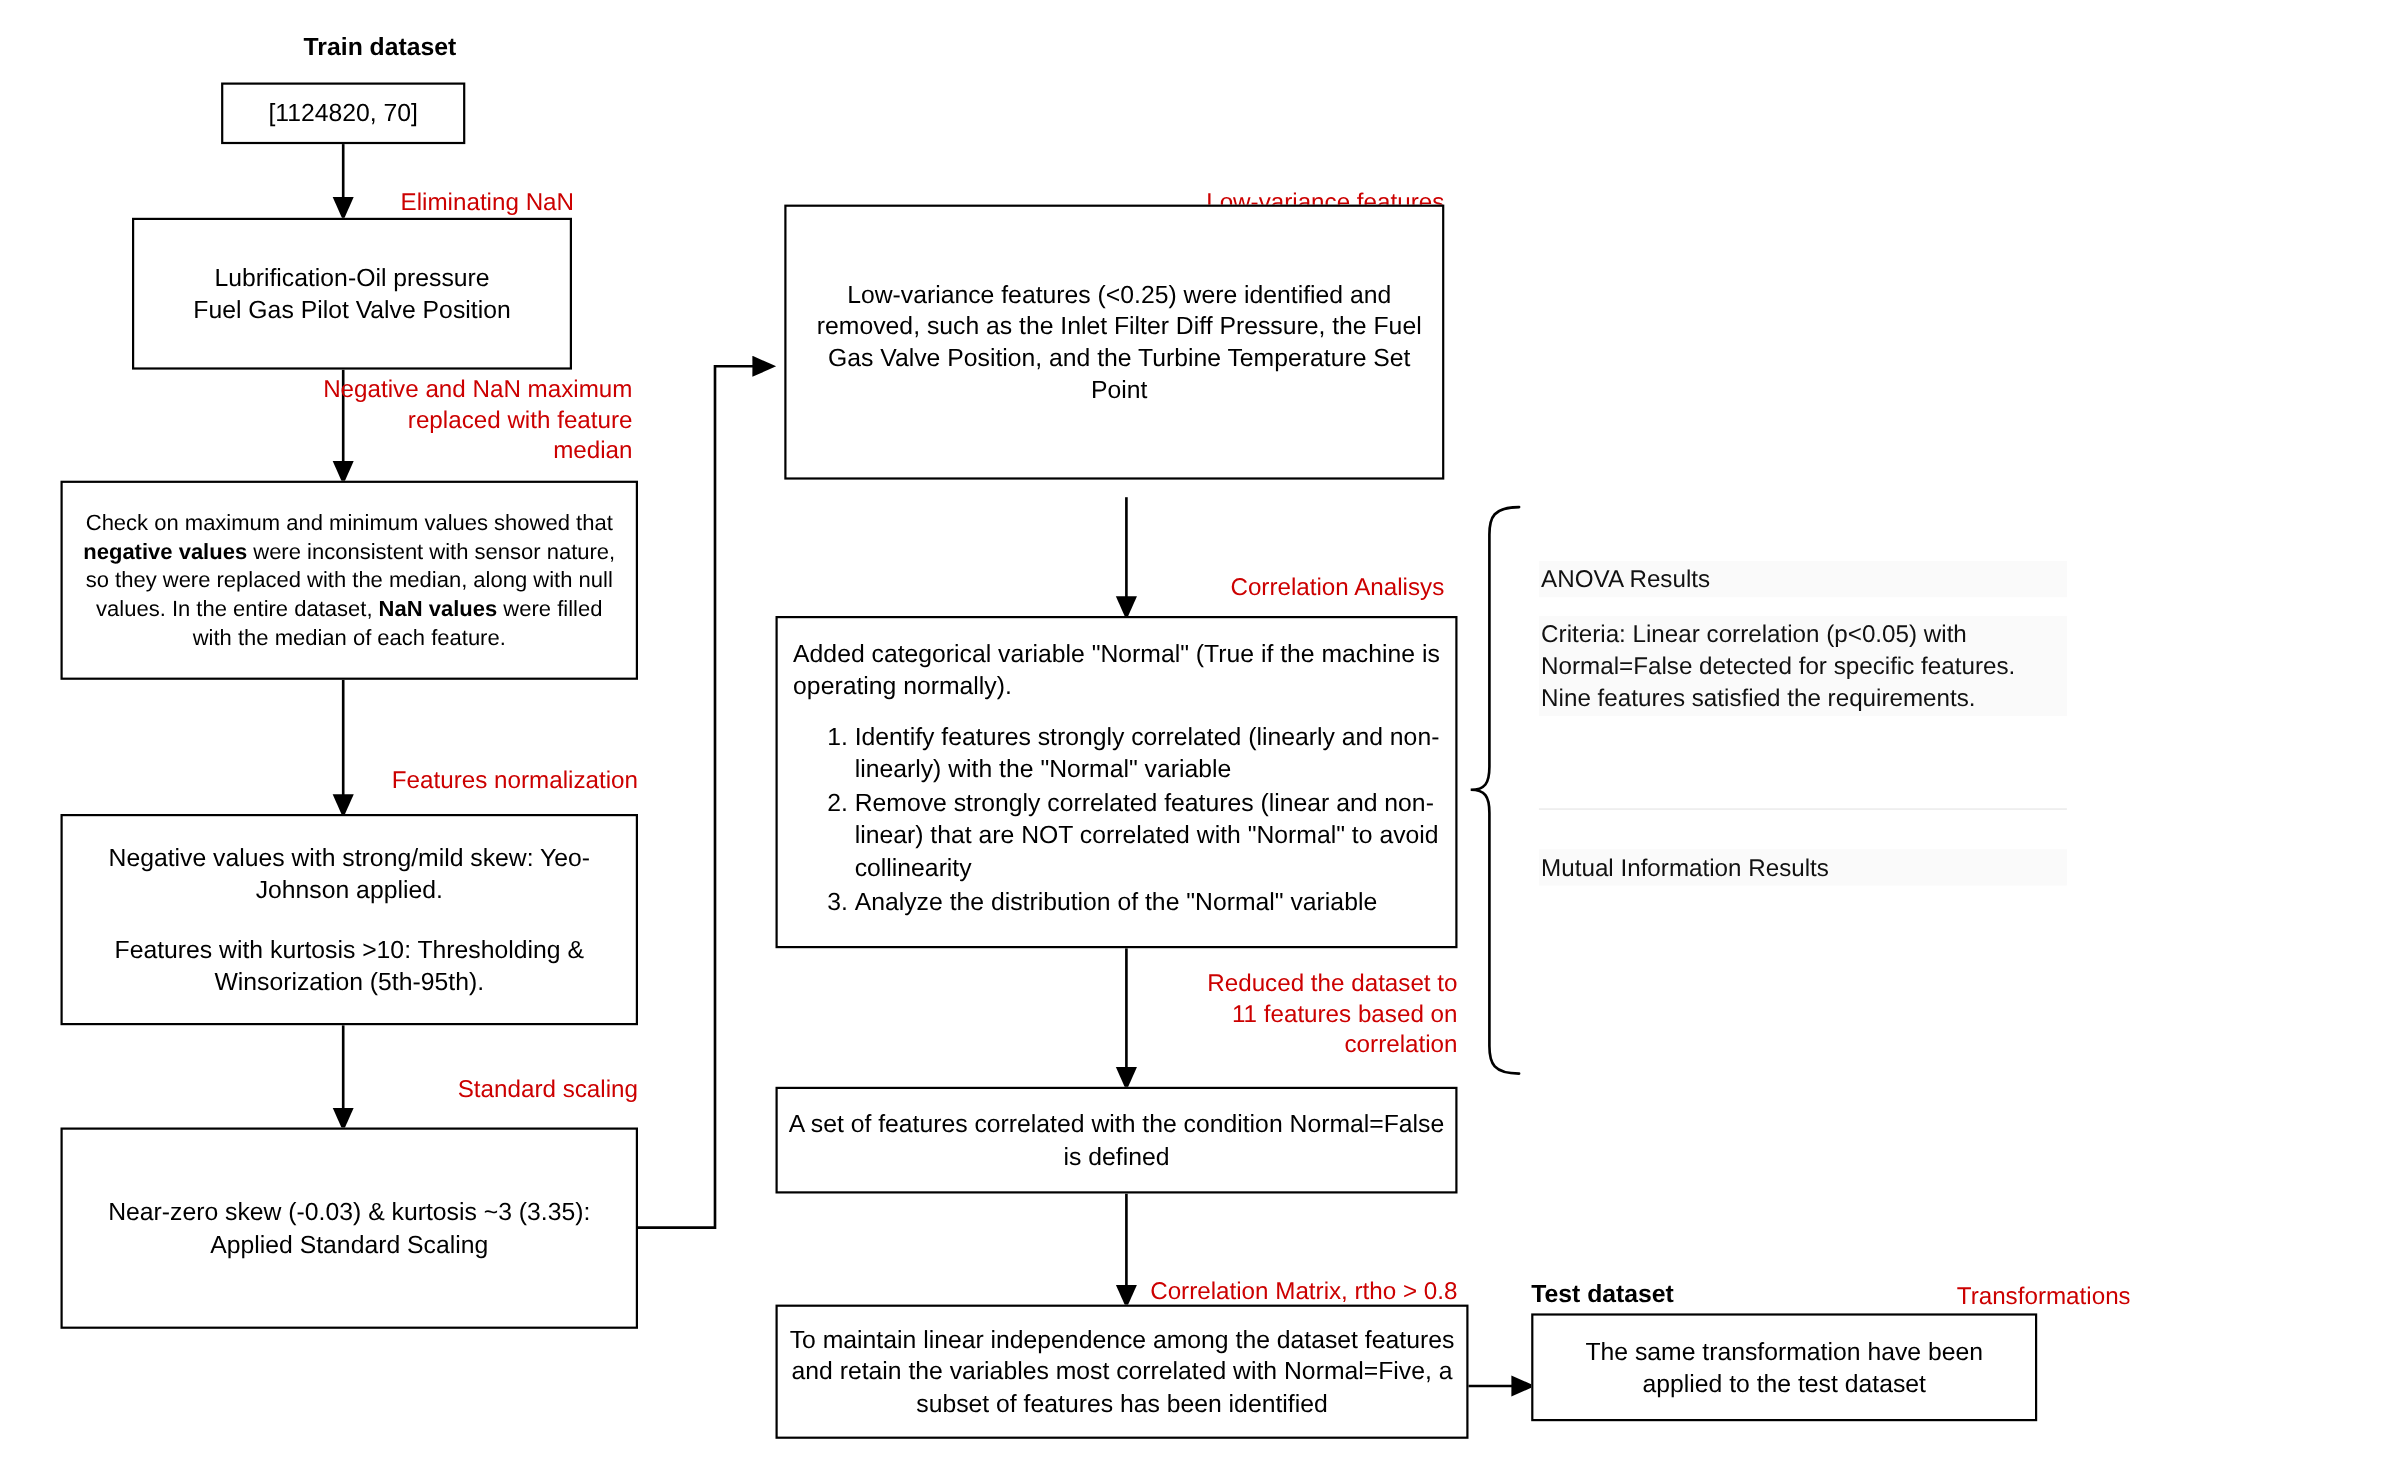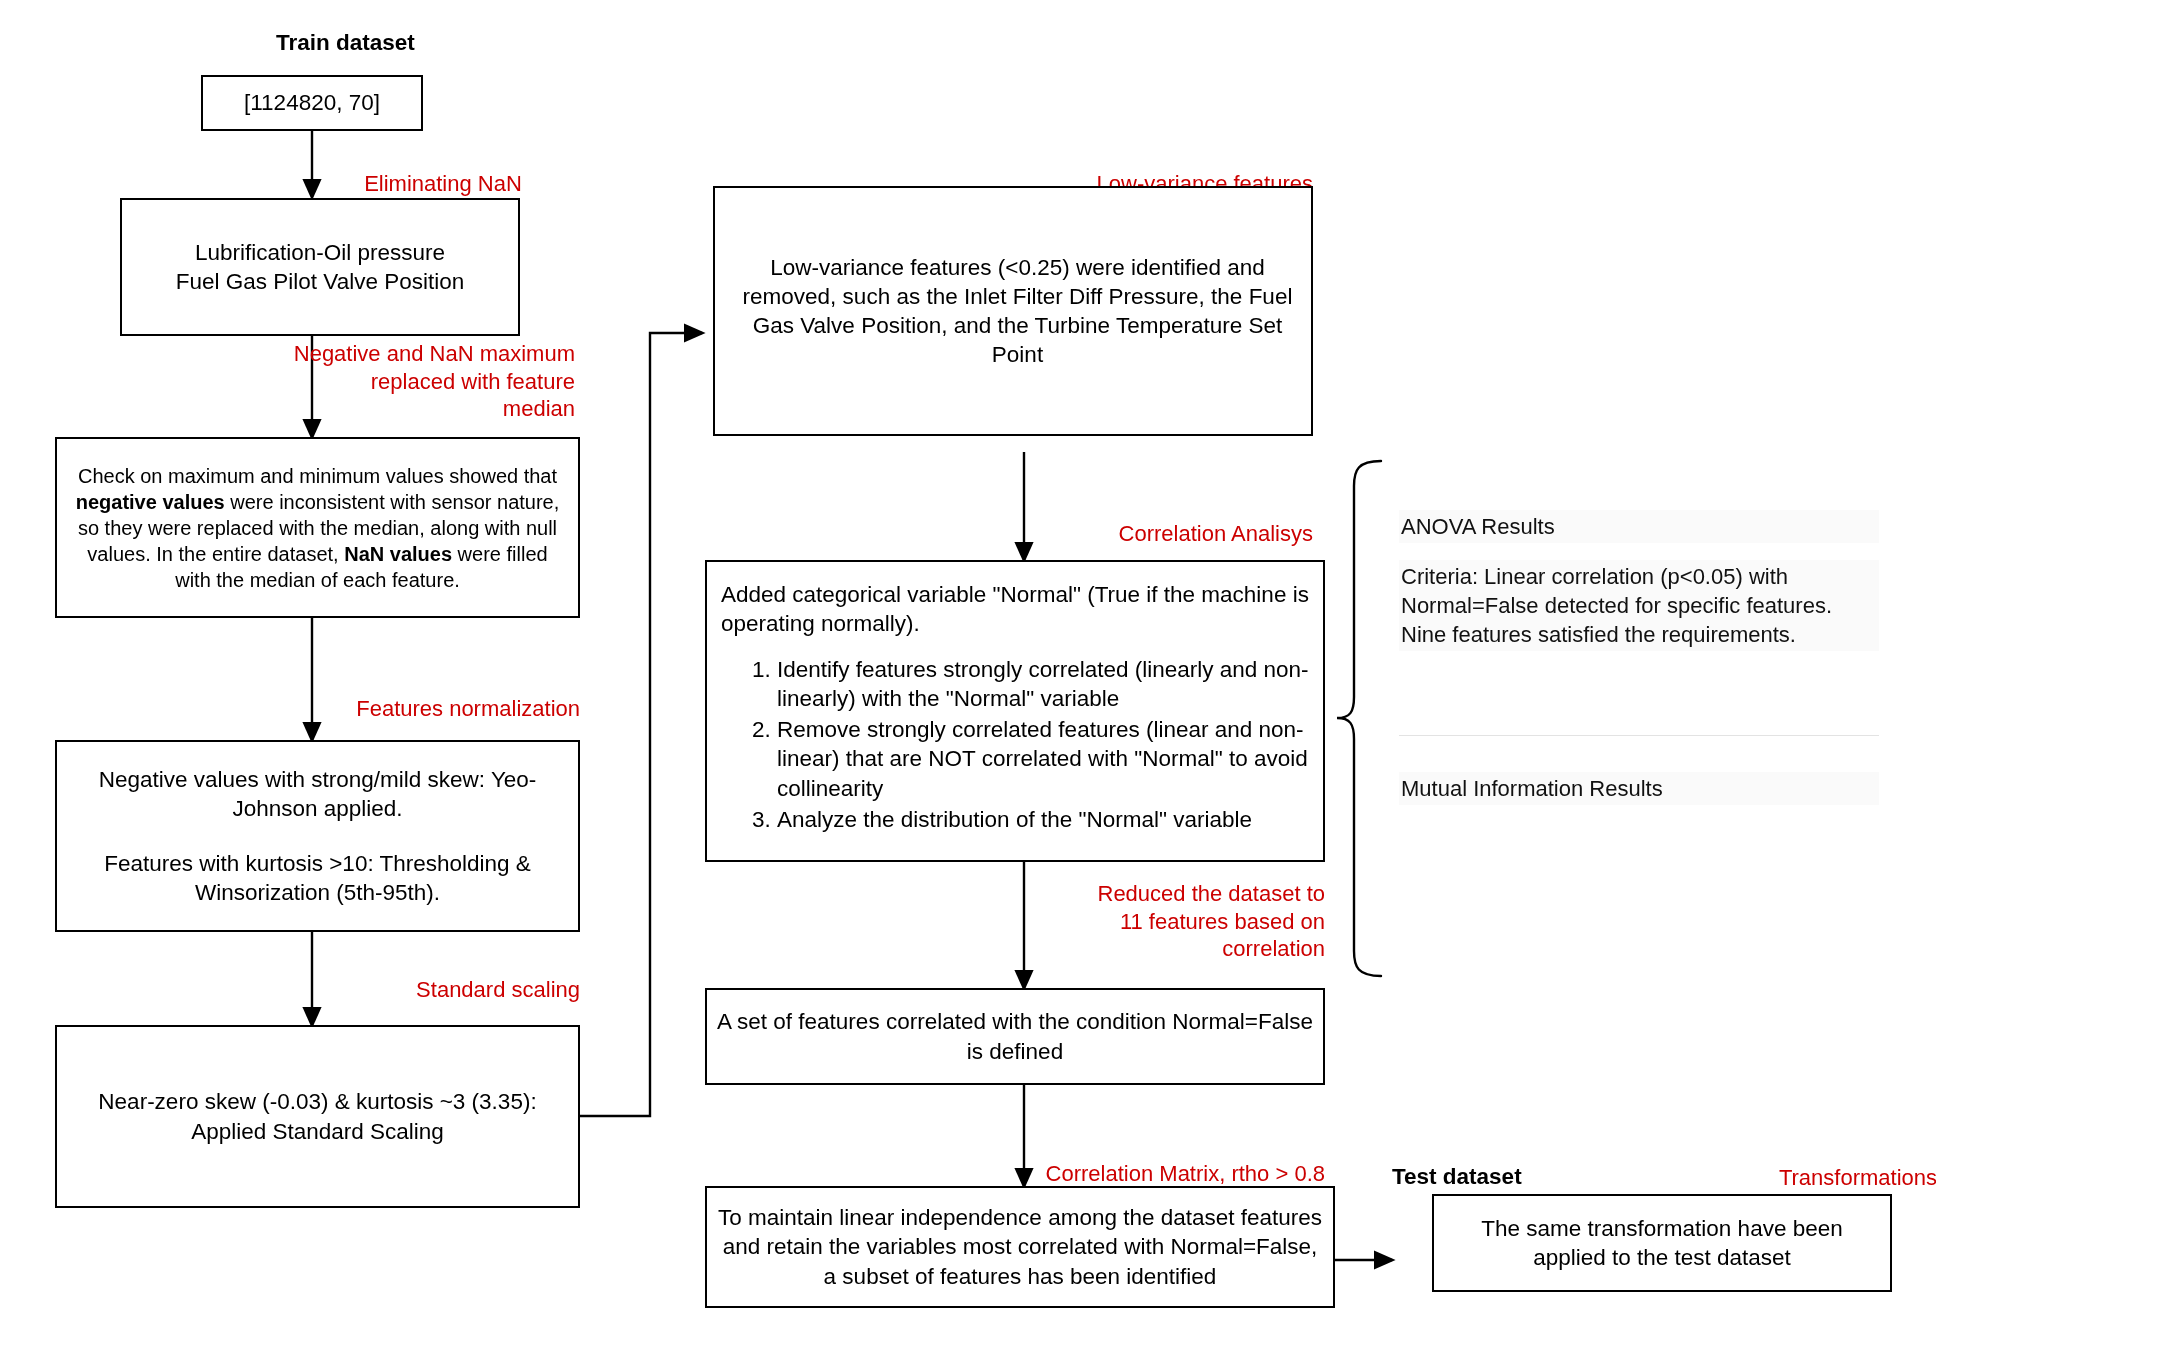--- a/index.html
+++ b/index.html
@@ -174,35 +174,35 @@
 11 features based on
 correlation</div>
 
   <div class="box" style="left:705px; top:988px; width:620px; height:97px;">
     <div class="box-inner">A set of features correlated with the condition Normal=False is defined</div>
   </div>
 
   <div class="edge-label" style="left:1025px; top:1160px; width:300px;">Correlation Matrix, rtho &gt; 0.8</div>
 
   <div class="box" style="left:705px; top:1186px; width:630px; height:122px;">
-    <div class="box-inner">To maintain linear independence among the dataset features and retain the variables most correlated with Normal=False, a subset of features has been identified</div>
+    <div class="box-inner">To maintain linear independence among the dataset features and retain the variables most correlated with Normal=Five, a subset of features has been identified</div>
   </div>
 
   <div class="results-panel" style="left:1399px; top:510px; width:480px;">
     <div class="res-title">ANOVA Results</div>
     <div class="res-body">Criteria: Linear correlation (p&lt;0.05) with Normal=False detected for specific features. Nine features satisfied the requirements.</div>
   </div>
 
   <div class="res-divider" style="left:1399px; top:735px; width:480px;"></div>
 
   <div class="results-panel" style="left:1399px; top:772px; width:480px;">
     <div class="res-title">Mutual Information Results</div>
   </div>
 
   <div class="hdr" style="left:1392px; top:1164px;">Test dataset</div>
 
   <div class="edge-label ll" style="left:1687px; top:1164px; width:250px;">Transformations</div>
 
-  <div class="box" style="left:1392px; top:1194px; width:460px; height:98px;margin-left:40px;">
+  <div class="box" style="left:1392px; top:1194px; width:460px; height:98px;">
     <div class="box-inner">The same transformation have been applied to the test dataset</div>
   </div>
 
 </div>
 
 </body></html>

